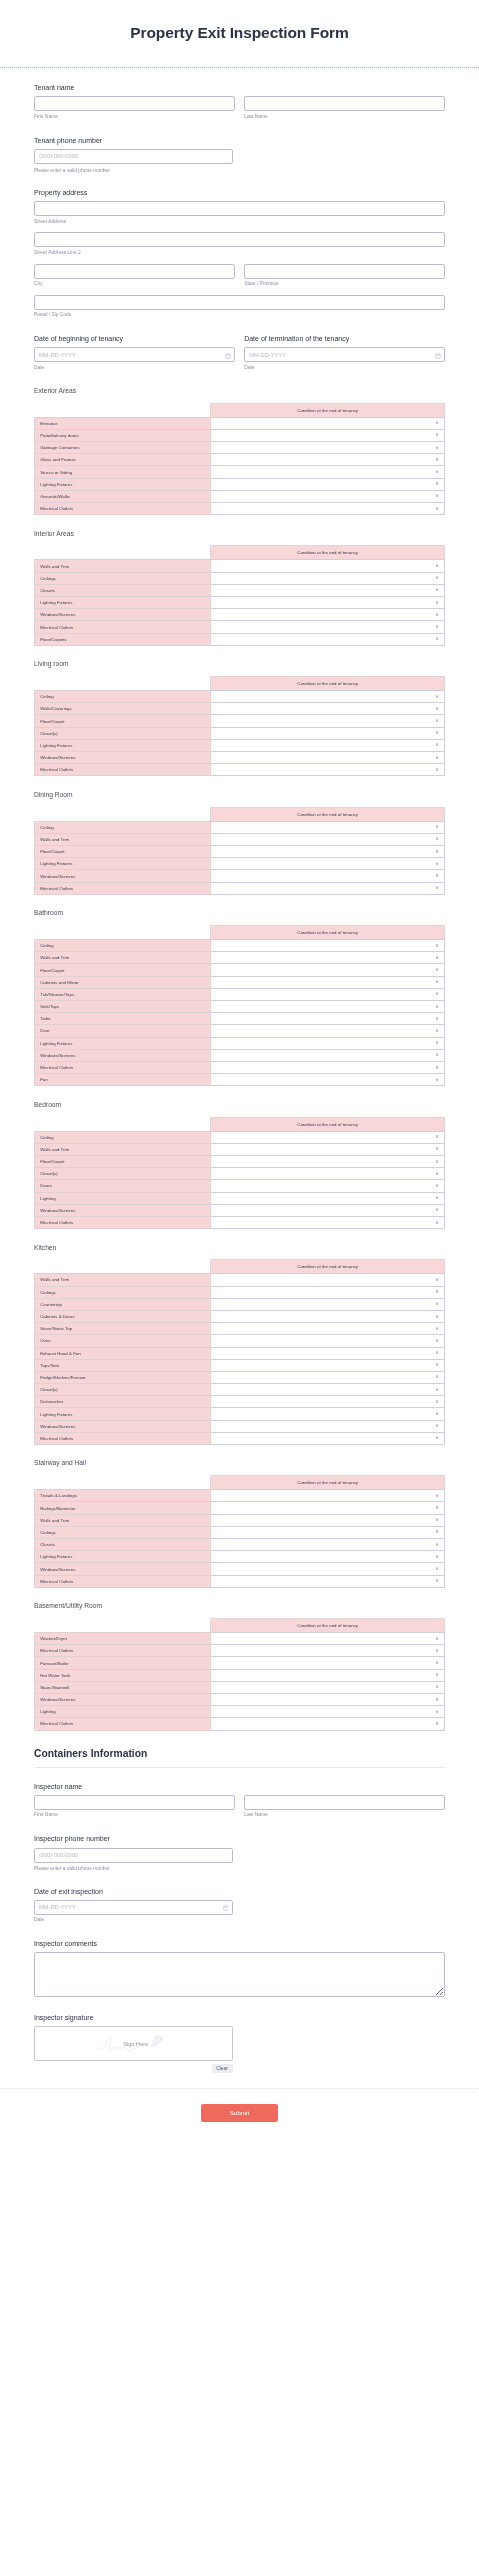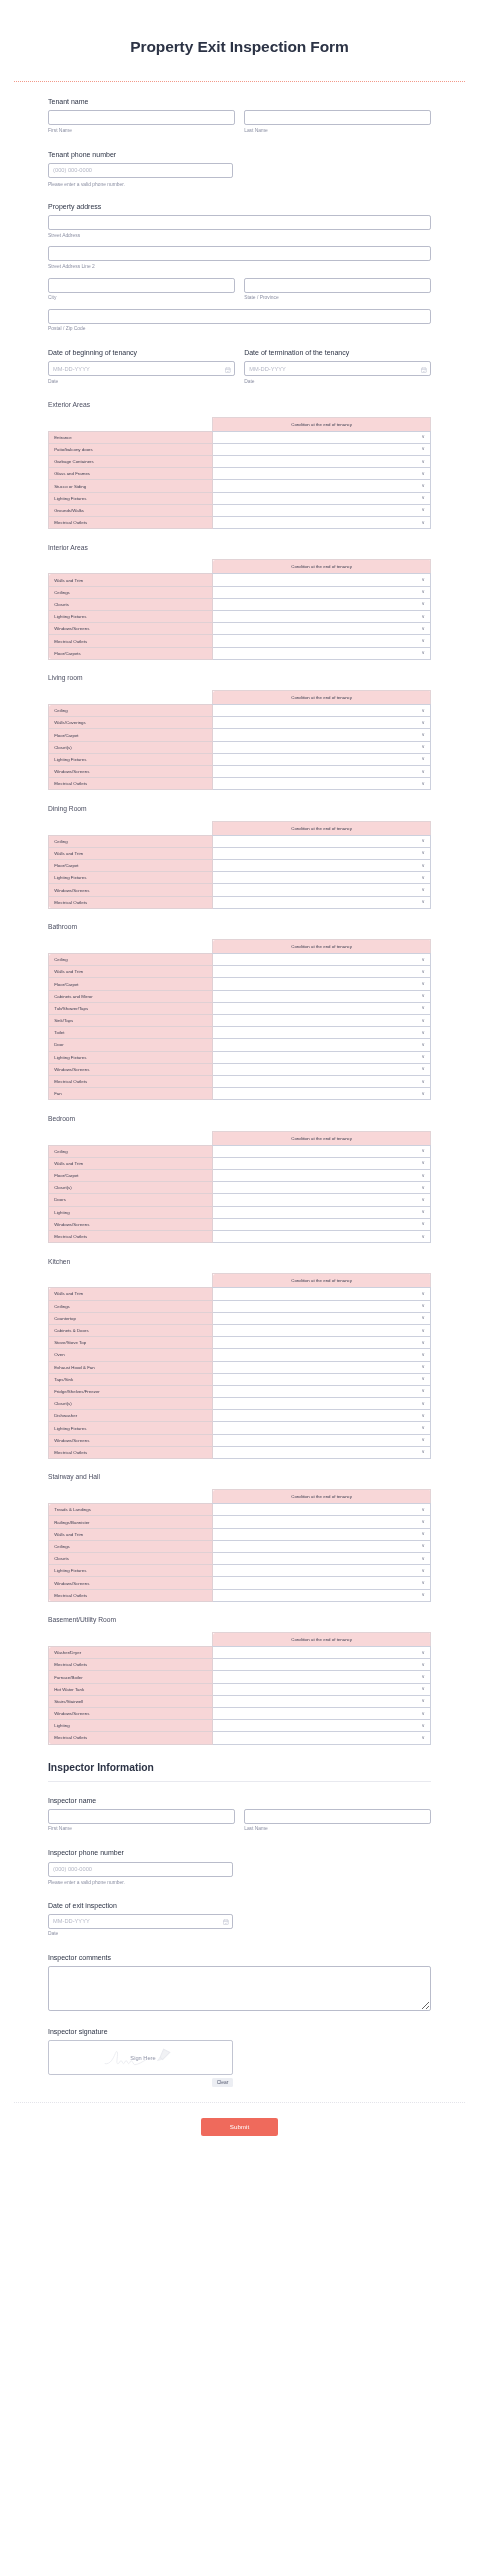--- a/index.html
+++ b/index.html
@@ -7,21 +7,21 @@
     margin: 0; padding: 0;
     background: #ffffff;
     font-family: "Liberation Sans", sans-serif;
     color: #3a3c4e;
   }
   body { width: 479px; }
 
   .form-wrap {
     width: 479px;
     margin: 0 auto;
-    padding: 14px;
+    padding: 0;
     background: #fff;
   }
 
   
   .form-header {
     padding: 24px 34px 24px 34px;
     text-align: center;
     border-bottom: 1px dotted #f2998a;
   }
   .form-title {
@@ -923,21 +923,21 @@
                 <td class="rowhead">Electrical Outlets</td>
                 <td class="cell">
                   <span class="chev">∨</span>
                 </td>
               </tr>
             </tbody>
           </table>
         </div>
       </div>
 
-    <h2 class="big-heading">Inspector Information</h2>
+    <h2 class="big-heading">Containers Information</h2>
 
     <div class="field after-heading">
       <span class="field-label">Inspector name</span>
       <div class="row2">
         <div class="col">
           <input class="inp" type="text" style="">
           <span class="sub-label">First Name</span>
         </div>
         <div class="col">
           <input class="inp" type="text" style="">

